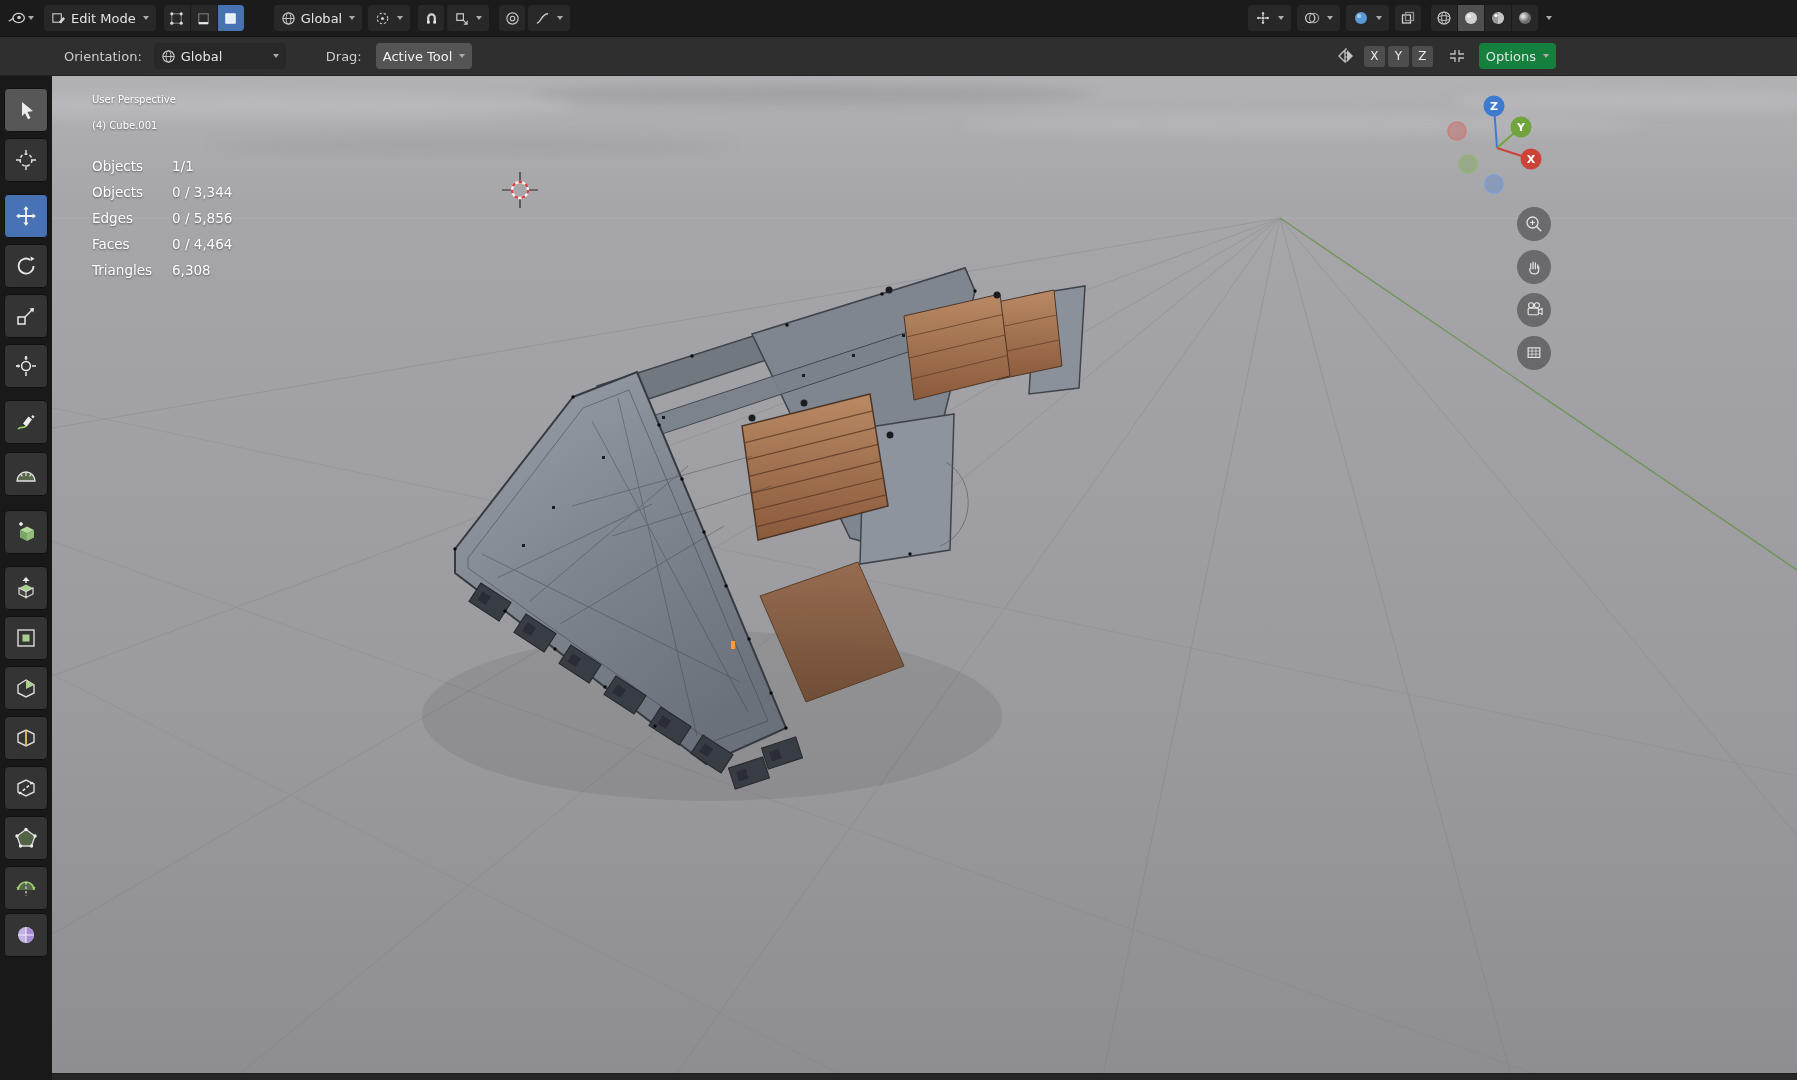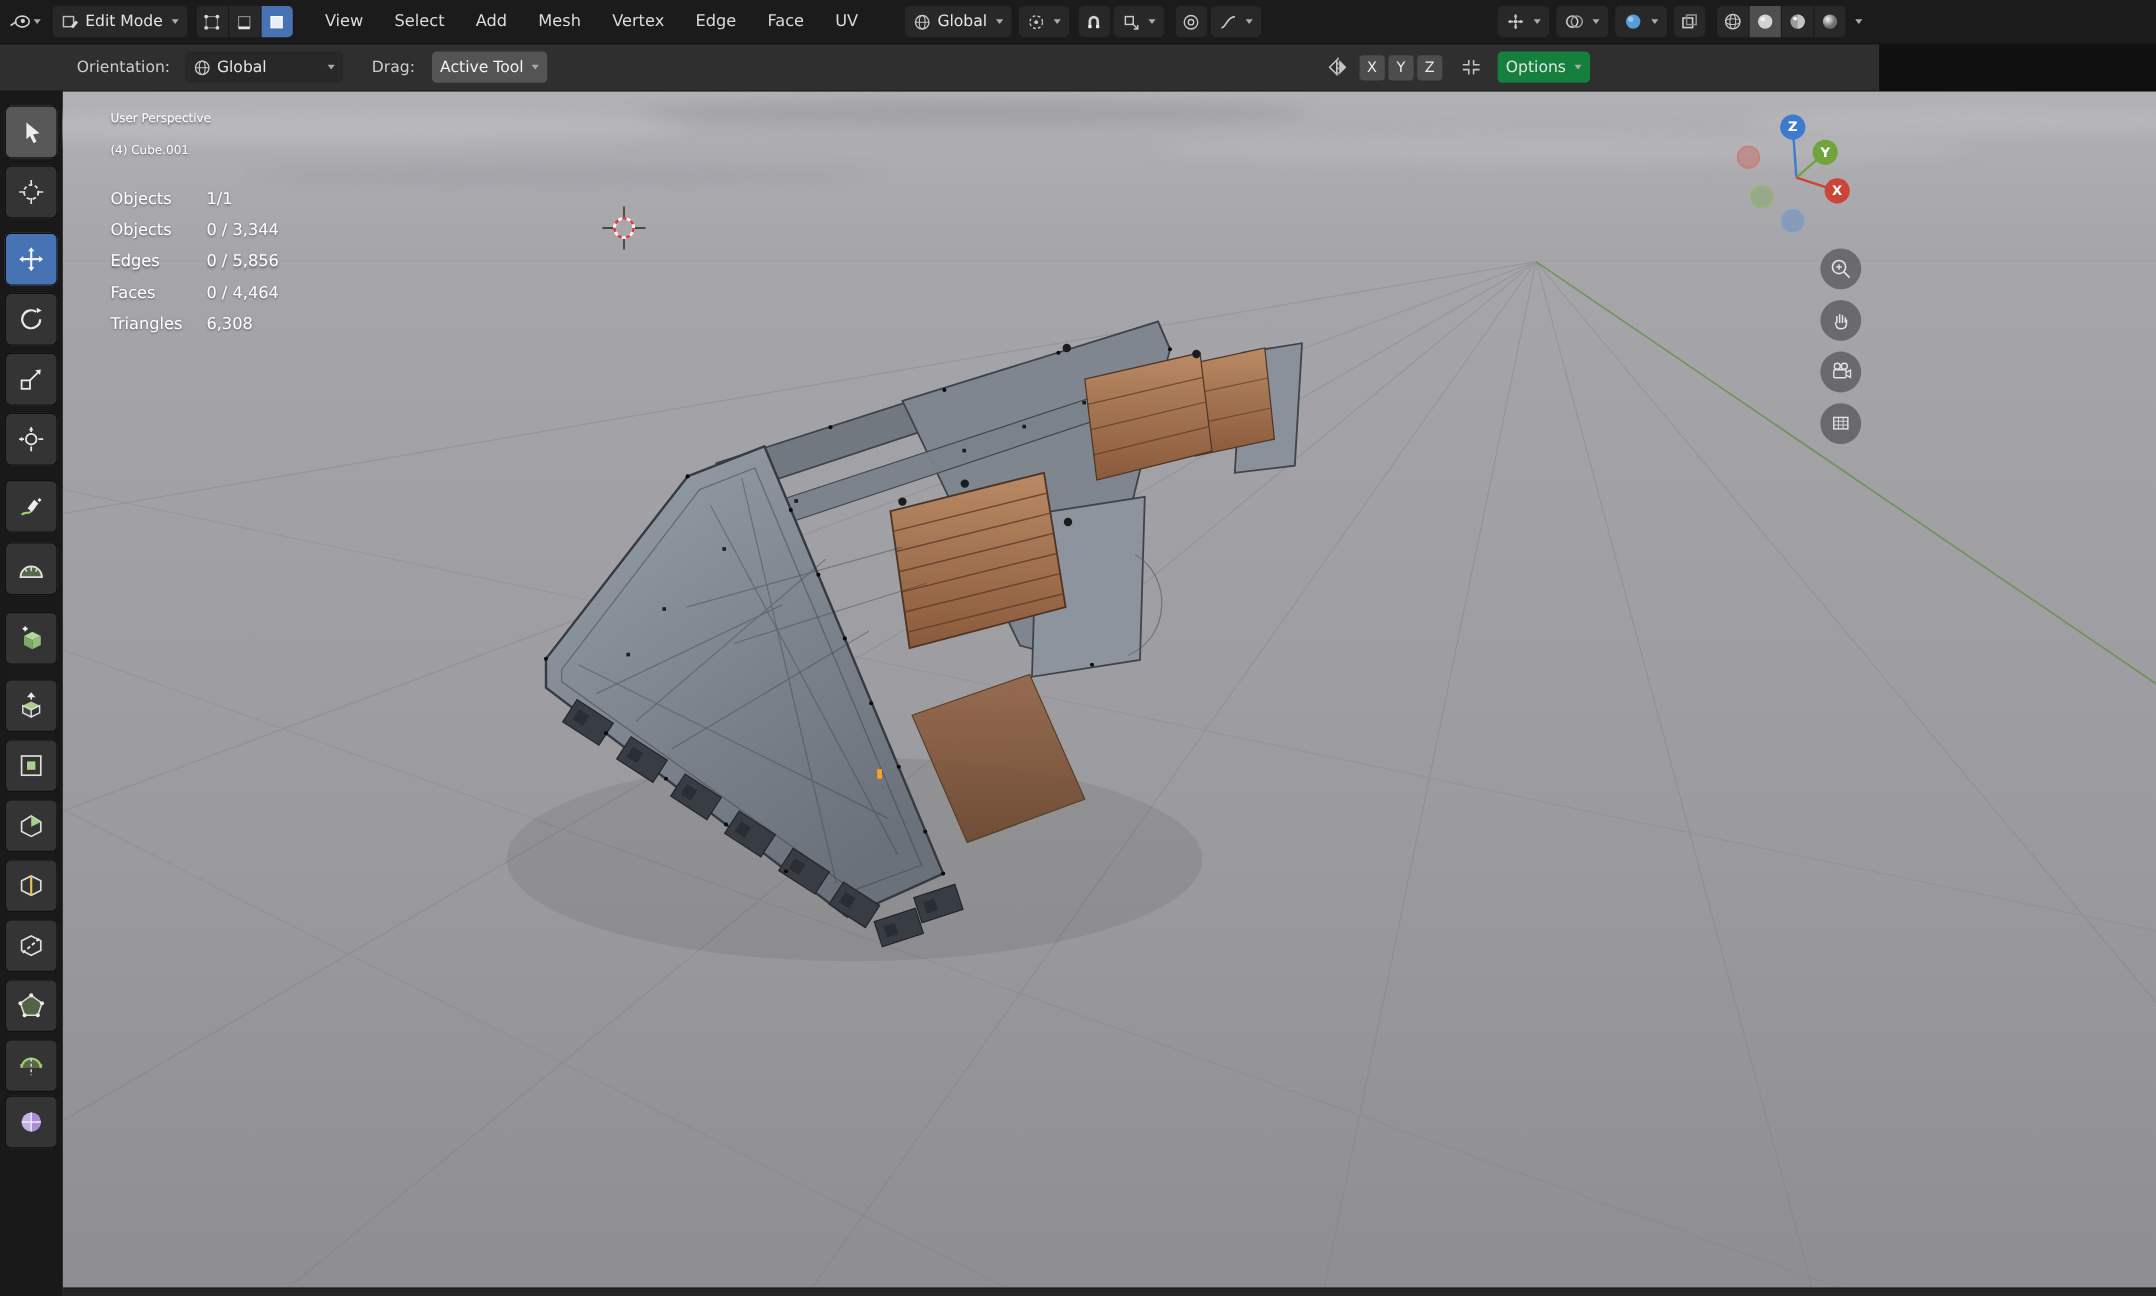--- a/index.html
+++ b/index.html
@@ -16,21 +16,21 @@
   .iconbtn{display:flex;align-items:center;justify-content:center;width:26px;height:26px;
            background:#282828;border-radius:4px;}
   .seg{display:flex;gap:1px;}
   .seg .iconbtn{border-radius:0;}
   .seg .iconbtn:first-child{border-radius:4px 0 0 4px;}
   .seg .iconbtn:last-child{border-radius:0 4px 4px 0;}
   .seg .iconbtn.active{background:#4772b3;}
   .menus{display:flex;gap:8px;margin-left:18px;}
   .menus span{color:#dadada;font-size:13.5px;padding:4px 9px;border-radius:4px;}
   
-  .bar2{position:absolute;left:0;top:37px;width:1566px;height:39px;background:#2f2f2f;
+  .bar2{position:absolute;left:0;top:37px;width:1797px;height:39px;background:#2f2f2f;
         border-bottom:1px solid #222;display:flex;align-items:center;box-sizing:border-box;}
   .label{color:#cccccc;font-size:13px;}
   .pill.light{background:#545454;color:#f1f1f1;}
   .pill.mid{background:#15803d;}
   .axisbtn{width:21px;height:21px;border-radius:3px;background:#4d4d4d;color:#ececec;
            font-size:12px;display:flex;align-items:center;justify-content:center;margin-left:3px;}
   
   .leftbar{position:absolute;left:0;top:76px;width:52px;height:1004px;background:#191919;}
   .tool{position:absolute;left:4px;width:44px;height:44px;border-radius:5px;background:#343434;
         display:flex;align-items:center;justify-content:center;box-shadow:0 0 0 1px #101010 inset;}
@@ -91,30 +91,20 @@
         <path d="M3 13 L13 13" stroke="#e8e8e8" stroke-width="2.4"></path>
       </svg>
     </div>
     <div class="iconbtn active">
       <svg width="15" height="15" viewBox="0 0 16 16">
         <rect x="3" y="3" width="10" height="10" fill="#e8eef8" stroke="#ffffff"></rect>
       </svg>
     </div>
   </div>
 
-  <nav class="menus">
-    <span>View</span>
-    <span>Select</span>
-    <span>Add</span>
-    <span>Mesh</span>
-    <span>Vertex</span>
-    <span>Edge</span>
-    <span>Face</span>
-    <span>UV</span>
-  </nav>
 
   <div class="pill" style="margin-left:30px;">
     <svg width="15" height="15" viewBox="0 0 16 16">
       <circle cx="8" cy="8" r="6" fill="none" stroke="#c8c8c8" stroke-width="1.2"></circle>
       <ellipse cx="8" cy="8" rx="2.6" ry="6" fill="none" stroke="#c8c8c8" stroke-width="1"></ellipse>
       <path d="M2 8 H14" stroke="#c8c8c8" stroke-width="1"></path>
     </svg>
     <span>Global</span>
     <span class="chev"></span>
   </div>
@@ -225,21 +215,21 @@
   <span class="label" style="margin-left:64px;">Orientation:</span>
   <div class="pill" style="margin-left:12px;width:118px;">
     <svg width="15" height="15" viewBox="0 0 16 16">
       <circle cx="8" cy="8" r="6" fill="none" stroke="#c8c8c8" stroke-width="1.2"></circle>
       <ellipse cx="8" cy="8" rx="2.6" ry="6" fill="none" stroke="#c8c8c8" stroke-width="1"></ellipse>
       <path d="M2 8 H14" stroke="#c8c8c8" stroke-width="1"></path>
     </svg>
     <span style="flex:1;">Global</span>
     <span class="chev"></span>
   </div>
-  <span class="label" style="margin-left:24px;">Drag:</span>
+  <span class="label" style="margin-left:40px;">Drag:</span>
   <div class="pill light" style="margin-left:14px;">
     <span>Active Tool</span>
     <span class="chev"></span>
   </div>
 
   <div style="display:flex;align-items:center;margin-left:auto;margin-right:241px;">
     <svg width="20" height="18" viewBox="0 0 20 18">
       <path d="M9 3 L3 9 L9 15 Z" fill="none" stroke="#c4c4c4" stroke-width="1.3"></path>
       <path d="M11 3 L17 9 L11 15 Z" fill="#c4c4c4"></path>
       <path d="M10 1 V17" stroke="#c4c4c4" stroke-width="1" stroke-dasharray="2 2"></path>

